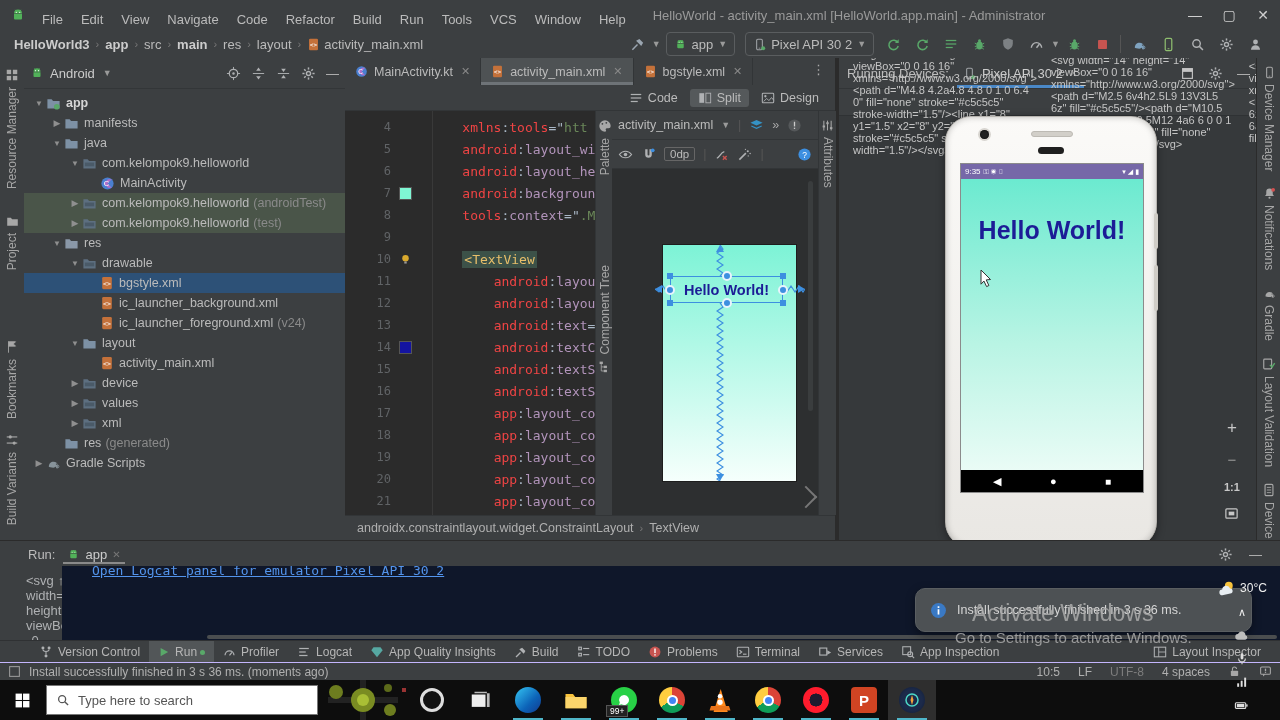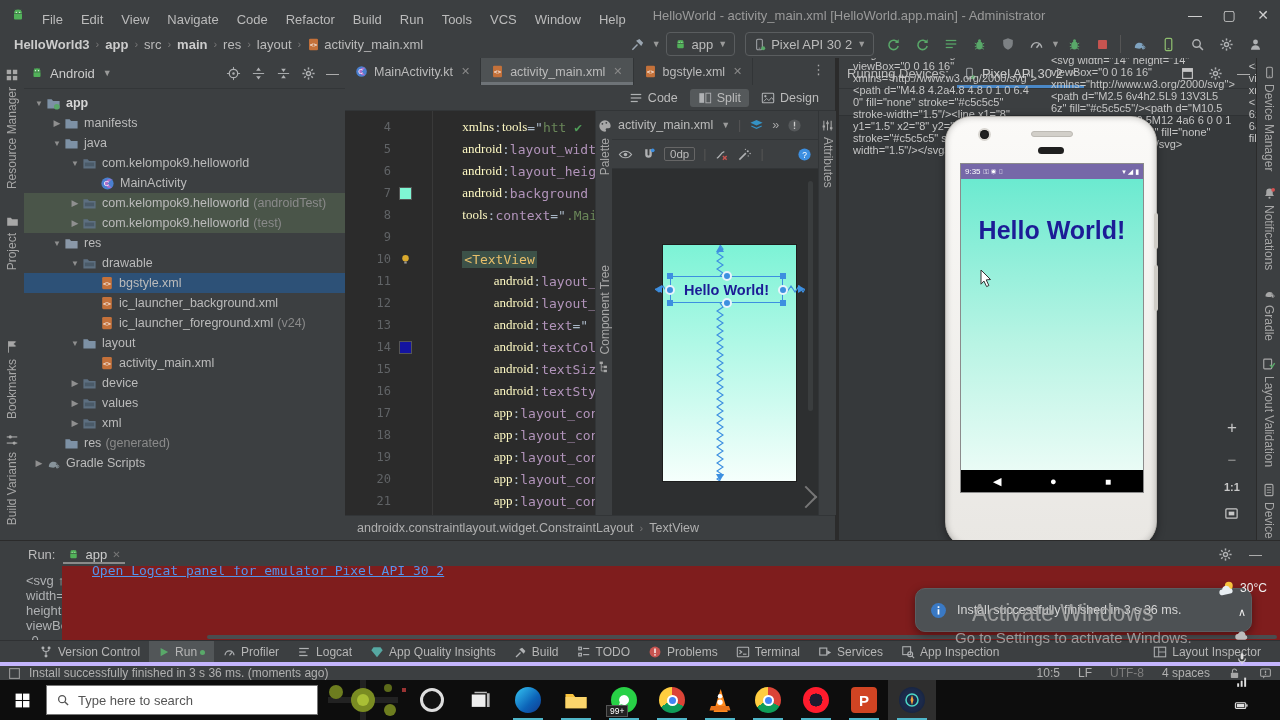--- a/index.html
+++ b/index.html
@@ -41,21 +41,21 @@
   .etab.active{background:#4e5254;box-shadow:inset 0 -3px 0 #6e7377;}
   .etab .x{color:#888;font-size:11px;margin-left:2px;}
   #modes{left:345px;top:85px;width:490px;height:26px;background:#3c3f41;border-bottom:1px solid #323537;display:flex;align-items:center;justify-content:flex-end;gap:4px;padding-right:8px;box-sizing:border-box;}
   .mode{display:flex;align-items:center;gap:5px;padding:2px 8px;border-radius:3px;color:#bbb;font-size:12.5px;}
   .mode.active{background:#55595b;}
   #code{left:345px;top:111px;width:250px;height:404px;background:#2b2b2b;overflow:hidden;font-family:"DejaVu Sans Mono",monospace;font-size:13px;}
   .cl{height:22px;display:flex;align-items:center;white-space:pre;}
   .cl .num{width:46px;text-align:right;color:#606366;font-size:12px;flex:none;}
   .cl .gut{width:40px;flex:none;display:flex;align-items:center;justify-content:flex-start;padding-left:8px;box-sizing:border-box;gap:3px;}
   .sw{width:11px;height:11px;border:1px solid #555;}
-  .tok-ns{color:#fef9c3;font-family:Liberation Serif, serif;} .tok-a{color:#b294bb;} .tok-p{color:#a9b7c6;} .tok-v{color:#6a8759;}
+  .tok-ns{color:#ef4444;} .tok-a{color:#b294bb;} .tok-p{color:#a9b7c6;} .tok-v{color:#6a8759;}
   .tok-t{color:#e8bf6a;background:#3c5148;padding:1px 2px;}
   .indent-guide{position:absolute;left:432px;top:111px;width:1px;height:404px;background:#393939;}
   #xmlcrumb{left:345px;top:515px;width:490px;height:25px;background:#3c3f41;border-top:1px solid #323537;display:flex;align-items:center;padding-left:12px;box-sizing:border-box;color:#b0b0b0;font-size:12.5px;}
   
   #palettestrip{left:595px;top:111px;width:17px;height:404px;background:#3c3f41;border-left:1px solid #323537;}
   #design{left:612px;top:111px;width:206px;height:404px;background:#2d2f30;overflow:visible;}
   #attrstrip{left:818px;top:111px;width:17px;height:404px;background:#3c3f41;border-left:1px solid #323537;}
   .dtool{display:flex;align-items:center;height:28px;background:#3c3f41;border-bottom:1px solid #323537;padding:0 6px;gap:8px;font-size:12.5px;color:#bbb;}
   .canvas{position:absolute;left:51px;top:134px;width:133px;height:236px;background:linear-gradient(180deg,#7df3d6,#f6fffc);box-shadow:0 0 0 1px #1d1d1d;}
   .selbox{position:absolute;left:7px;top:31px;width:113px;height:27px;border:1.5px solid #3d8fe0;box-sizing:border-box;}
@@ -68,32 +68,32 @@
   #dev-tools{height:26px;background:#3c3f41;border-bottom:1px solid #2f3234;display:flex;align-items:center;gap:14px;padding:0 14px;color:#c5c5c5;}
   .devtab{display:flex;align-items:center;gap:6px;height:30px;padding:0 6px;box-shadow:inset 0 -3px 0 #4a88c7;color:#ccc;}
   .phone{position:absolute;left:106px;top:58px;width:210px;height:430px;background:linear-gradient(180deg,#fbfaf8,#e9e7e3);border:1px solid #b7b4af;border-radius:26px;box-shadow:inset 0 0 6px rgba(0,0,0,.25),0 2px 8px rgba(0,0,0,.4);}
   .pscreen{position:absolute;left:14px;top:46px;width:182px;height:328px;background:linear-gradient(180deg,#64e9ce 0%,#b9f4e4 55%,#f2fdf9 100%);border:1px solid #8b8b8b;overflow:hidden;}
   .pstatus{height:15px;background:#7668a8;display:flex;align-items:center;color:#fff;font-size:8px;padding:0 4px;gap:3px;}
   .pnav{position:absolute;left:0;bottom:0;width:100%;height:22px;background:#000;display:flex;align-items:center;justify-content:space-between;padding:0 32px;box-sizing:border-box;color:#fff;}
   .hello-phone{position:absolute;left:0;top:52px;width:100%;text-align:center;font-weight:bold;font-size:25px;color:#1c1c96;}
   .zoomctl{position:absolute;left:385px;top:360px;display:flex;flex-direction:column;gap:13px;align-items:center;color:#c7c7c7;}
   
   #runpanel{left:0;top:540px;width:1280px;height:100px;background:#3c3f41;border-top:1px solid #2b2b2b;}
-  #run-console{position:absolute;left:62px;top:25px;width:1218px;height:75px;background:#7f1d1d;overflow:hidden;font-family:"DejaVu Sans Mono",monospace;font-size:13px;}
+  #run-console{position:absolute;left:62px;top:25px;width:1218px;height:75px;background:#0f172a;overflow:hidden;font-family:"DejaVu Sans Mono",monospace;font-size:13px;}
   .console-link{color:#5394ec;text-decoration:underline;white-space:pre;}
   .console-line{color:#bcbcbc;white-space:pre;}
   
   #toast{left:915px;top:588px;width:337px;height:44px;background:#4d5154;border:1px solid #5a5e61;border-radius:10px;display:flex;align-items:center;padding:0 14px;gap:10px;box-sizing:border-box;box-shadow:0 3px 10px rgba(0,0,0,.4);color:#d6d6d6;font-size:12.5px;}
   #wm1{left:972px;top:600px;font-size:23px;color:rgba(170,170,170,.85);z-index:50;}
   #wm2{left:955px;top:629px;font-size:15px;color:rgba(170,170,170,.85);z-index:50;}
   
   #toolwinbar{left:0;top:640px;width:1280px;height:22px;background:#3c3f41;border-top:1px solid #2f3133;display:flex;align-items:center;font-size:12px;color:#b6b6b6;}
   .twitem{display:flex;align-items:center;gap:5px;padding:0 9px;height:22px;}
   .twitem.active{background:#525658;}
-  #statusbar{left:0;top:662px;width:1280px;height:18px;background:#3c3f41;border-top:4px solid #c4b5fd;display:flex;align-items:center;font-size:12px;color:#b0b0b0;padding:0 8px;box-sizing:border-box;}
+  #statusbar{left:0;top:662px;width:1280px;height:18px;background:#3c3f41;border-top:1px solid #c4b5fd;display:flex;align-items:center;font-size:12px;color:#b0b0b0;padding:0 8px;box-sizing:border-box;}
   
   #taskbar{left:0;top:680px;width:1280px;height:40px;background:#0d0d0d;display:flex;align-items:center;}
   #tb-search{width:272px;height:30px;background:#fff;border:1px solid #777;display:flex;align-items:center;gap:8px;padding:0 9px;box-sizing:border-box;color:#555;font-size:13px;margin-left:2px;}
   .tb-app{width:48px;height:40px;display:flex;align-items:center;justify-content:center;position:relative;}
   .tb-app.open::after{content:"";position:absolute;left:9px;bottom:0;width:30px;height:2.5px;background:#4fb6c9;}
   .tb-app.frontmost{background:#2e2e2e;}
   .tray{display:flex;align-items:center;gap:9px;margin-left:auto;padding-right:8px;color:#eee;font-size:12px;flex-direction:column;}
   .clockblk{text-align:right;font-size:12px;line-height:1.25;color:#fff;}
 </style>
 </head>

